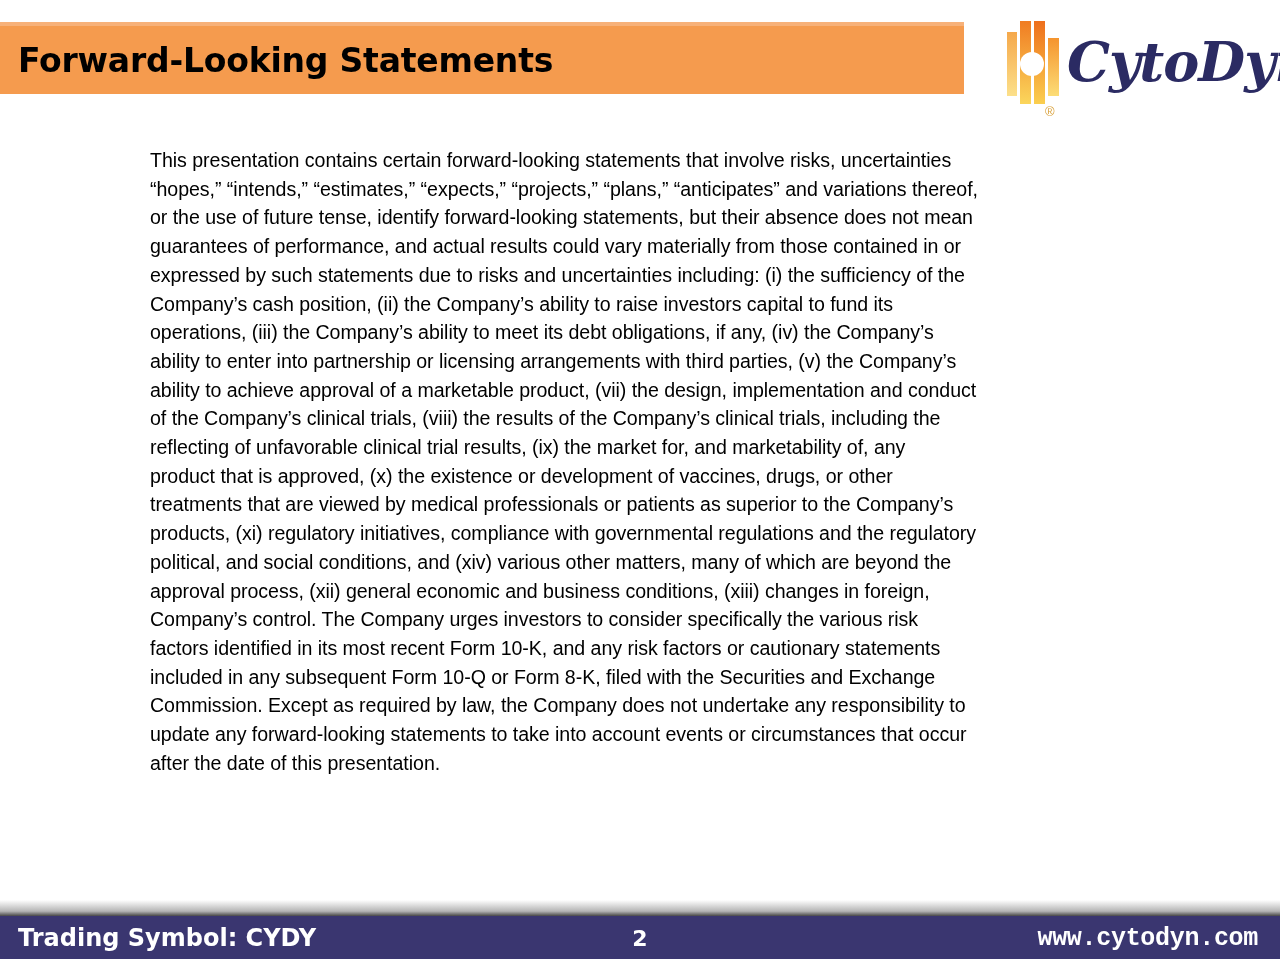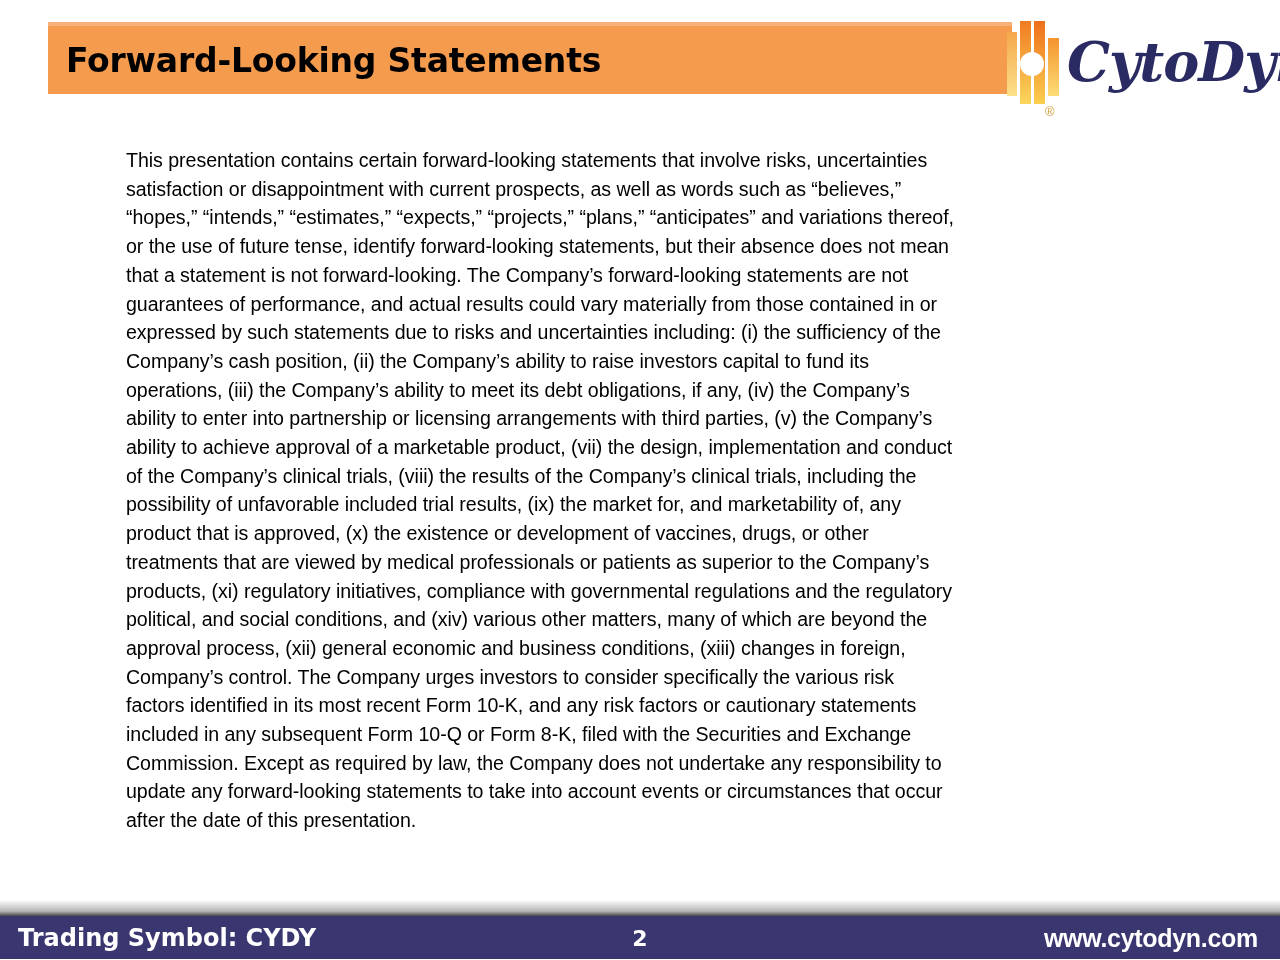--- a/index.html
+++ b/index.html
@@ -26,21 +26,20 @@
 
   
   .title-banner {
     position: absolute;
     left: 0;
     top: 26px;
     width: 964px;
     height: 68px;
     background: #F59B4E;
     box-sizing: border-box;
-    margin-left: 48px;
   }
   .title-banner::before {
     content: "";
     position: absolute;
     left: 0; top: -4px;
     width: 100%;
     height: 4px;
     background: #f7b179;
   }
   .title-text {
@@ -99,20 +98,21 @@
     top: 146px;
     width: 1020px;
   }
   .body-line {
     font-family: "Liberation Sans", sans-serif;
     font-size: 19.6px;
     line-height: 28.7px;
     color: #000000;
     white-space: nowrap;
     letter-spacing: -0.05px;
+    margin-left: 24px;
   }
 
   
   .footer-shadow {
     position: absolute;
     left: 0;
     top: 900px;
     width: 1280px;
     height: 16px;
     background: linear-gradient(to bottom, rgba(255,255,255,0) 0%, rgba(120,120,120,0.55) 70%, rgba(40,40,40,0.85) 100%);
@@ -144,21 +144,21 @@
     font-family: "DejaVu Sans", sans-serif;
     font-size: 22px;
     font-weight: bold;
     color: #FFFFFF;
   }
   .footer-right {
     position: absolute;
     right: 22px;
     top: 50%;
     transform: translateY(-50%);
-    font-family: Liberation Sans, sans-serif;
+    font-family: Liberation Mono, monospace;
     font-size: 25px;
     font-weight: bold;
     color: #FFFFFF;
     letter-spacing: -0.3px;
     white-space: nowrap;
   }
 </style>
 </head>
 <body>
 
@@ -193,32 +193,30 @@
       <rect x="29" y="5" width="11" height="83" fill="url(#g3)"></rect>
       <rect x="43" y="22" width="11" height="58" fill="url(#g4)"></rect>
       <circle cx="27" cy="48" r="12" fill="#FFFFFF"></circle>
     </svg>
     <div class="logo-wordmark">CytoDyn</div>
     <div class="logo-reg">®</div>
   </div>
 
   <div class="body-block">
     <div class="body-line">This presentation contains certain forward-looking statements that involve risks, uncertainties</div>
-    <div class="body-line">satisfaction or disappointment with current prospects, as well as words such as “believes,”</div>
     <div class="body-line">“hopes,” “intends,” “estimates,” “expects,” “projects,” “plans,” “anticipates” and variations thereof,</div>
     <div class="body-line">or the use of future tense, identify forward-looking statements, but their absence does not mean</div>
-    <div class="body-line">that a statement is not forward-looking. The Company’s forward-looking statements are not</div>
     <div class="body-line">guarantees of performance, and actual results could vary materially from those contained in or</div>
     <div class="body-line">expressed by such statements due to risks and uncertainties including: (i) the sufficiency of the</div>
     <div class="body-line">Company’s cash position, (ii) the Company’s ability to raise investors capital to fund its</div>
     <div class="body-line">operations, (iii) the Company’s ability to meet its debt obligations, if any, (iv) the Company’s</div>
     <div class="body-line">ability to enter into partnership or licensing arrangements with third parties, (v) the Company’s</div>
     <div class="body-line">ability to achieve approval of a marketable product, (vii) the design, implementation and conduct</div>
     <div class="body-line">of the Company’s clinical trials, (viii) the results of the Company’s clinical trials, including the</div>
-    <div class="body-line">possibility of unfavorable included trial results, (ix) the market for, and marketability of, any</div>
+    <div class="body-line">reflecting of unfavorable clinical trial results, (ix) the market for, and marketability of, any</div>
     <div class="body-line">product that is approved, (x) the existence or development of vaccines, drugs, or other</div>
     <div class="body-line">treatments that are viewed by medical professionals or patients as superior to the Company’s</div>
     <div class="body-line">products, (xi) regulatory initiatives, compliance with governmental regulations and the regulatory</div>
     <div class="body-line">political, and social conditions, and (xiv) various other matters, many of which are beyond the</div>
     <div class="body-line">approval process, (xii) general economic and business conditions, (xiii) changes in foreign,</div>
     <div class="body-line">Company’s control. The Company urges investors to consider specifically the various risk</div>
     <div class="body-line">factors identified in its most recent Form 10-K, and any risk factors or cautionary statements</div>
     <div class="body-line">included in any subsequent Form 10-Q or Form 8-K, filed with the Securities and Exchange</div>
     <div class="body-line">Commission. Except as required by law, the Company does not undertake any responsibility to</div>
     <div class="body-line">update any forward-looking statements to take into account events or circumstances that occur</div>

